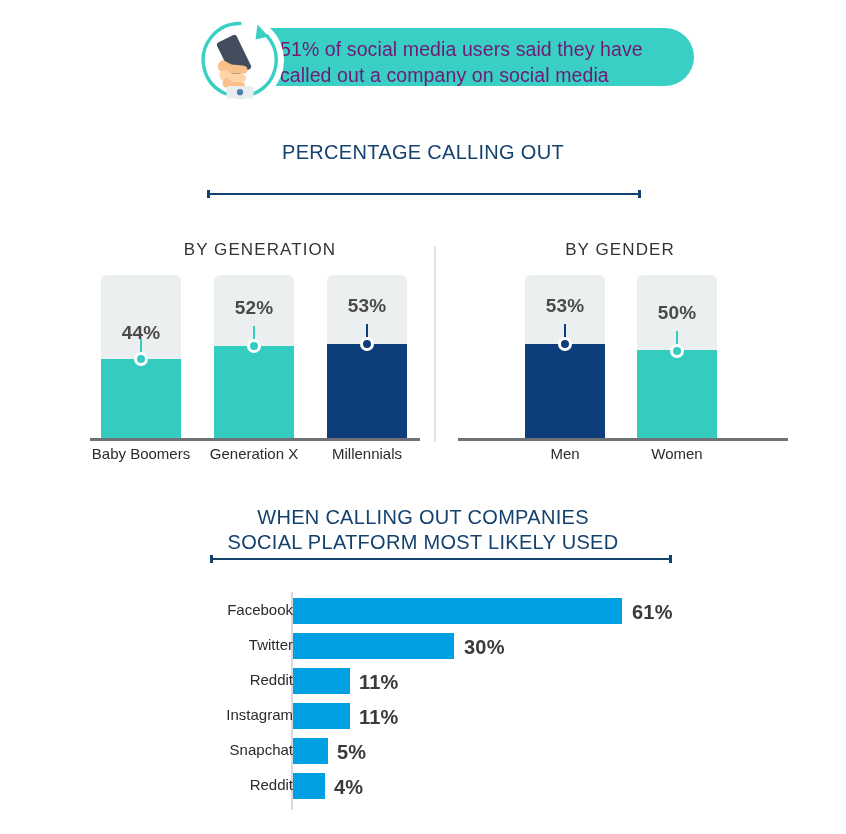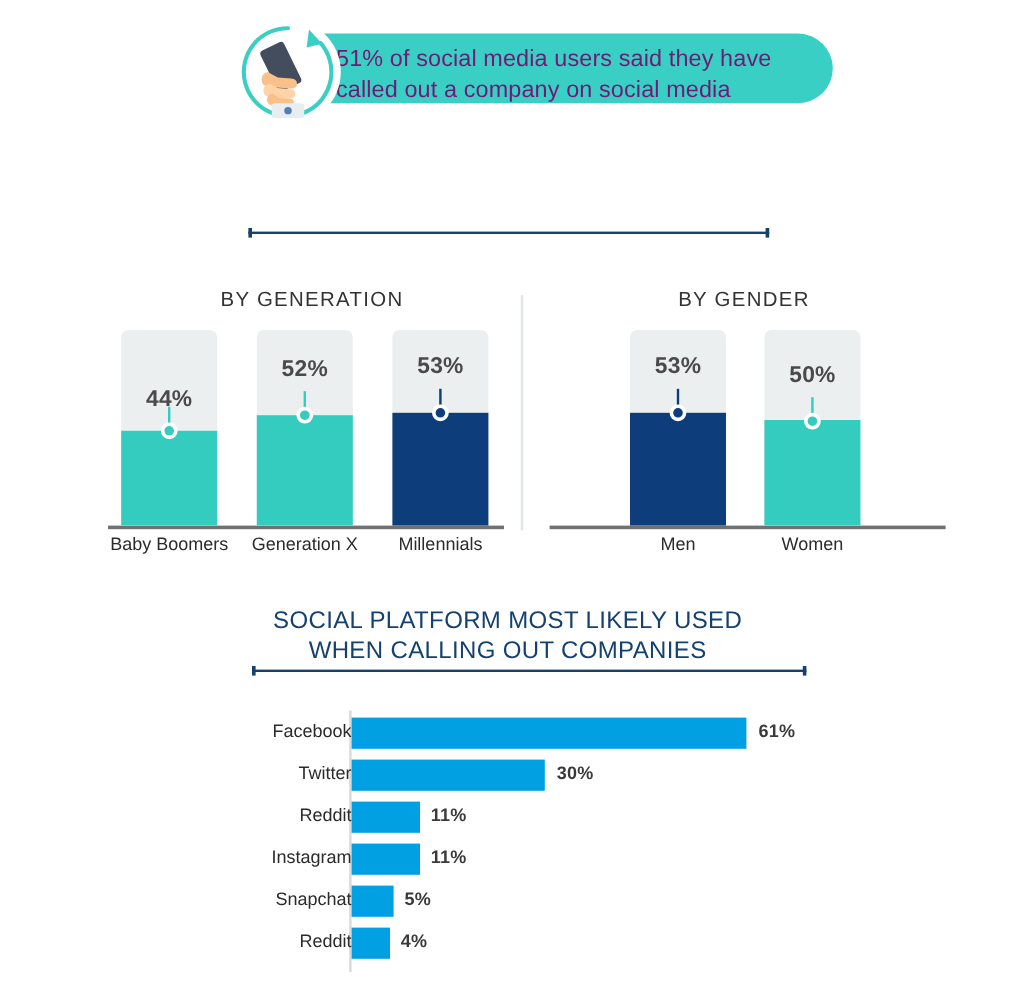--- a/index.html
+++ b/index.html
@@ -68,21 +68,21 @@
 
   
   .haxis{position:absolute;width:2px;background:#D7DADC;}
   .hrow{position:absolute;height:26px;}
   .hrow .hlabel{
     position:absolute;right:100%;top:3px;width:150px;
     text-align:right;font-size:15px;color:#2B2B2B;white-space:nowrap;
   }
   .hrow .hbar{position:absolute;left:0;top:0;height:26px;background:#00A0E3;}
   .hrow .hval{
-    position:absolute;top:3px;font-size:15px;font-weight:700;
+    position:absolute;top:3px;font-size:20px;font-weight:700;
     color:#3A3A3A;white-space:nowrap;letter-spacing:.2px;
   }
 </style>
 </head>
 <body>
 
 <div class="stage">
 
   <div class="banner">
     <div class="banner-pill"></div>
@@ -104,20 +104,21 @@
         <path d="M29 53.5 q-5.5 1 -5.5 6 q0 5 6 5.6 l15 1 q5.6 .4 5.6 -4 q0 -3.6 -4.8 -4 l-10 -.8 Z" fill="#FFD3A6"></path>
         <path d="M31 62 q-4.5 1 -4.5 5.2 q0 4.4 5.2 4.8 l12.5 .9 q4.8 .3 4.8 -3.4 q0 -3.1 -4.2 -3.4 l-8.6 -.7 Z" fill="#F9C08A"></path>
 
         <rect x="30.5" y="70" width="27" height="12.5" rx="2.5" fill="#E8EDF2"></rect>
         <circle cx="44" cy="76.2" r="3.1" fill="#4F7FB5"></circle>
       </svg>
     </div>
   </div>
 
   <div class="sec-title" style="left:183px;top:140px;width:480px;">
+    <div>PERCENTAGE CALLING OUT</div>
   </div>
   <div class="rule" style="left:207px;top:190px;width:434px;">
     <div class="line"></div>
     <div class="cap l"></div>
     <div class="cap r"></div>
   </div>
 
   <div class="panel-label" style="left:105px;top:240px;width:310px;">BY GENERATION</div>
   <div class="panel-label" style="left:470px;top:240px;width:300px;">BY GENDER</div>
 
@@ -166,22 +167,22 @@
   <div class="vbar" style="left:637px;top:275px;height:163px;">
     <div class="track" style="height:163px;"></div>
     <div class="fill" style="height:88px;background:#33CCBE;"></div>
     <div class="stem" style="left:39px;top:56px;height:16px;background:#33CCBE;"></div>
     <div class="dot" style="left:33px;top:69px;background:#33CCBE;"></div>
     <div class="val" style="left:0;top:27px;">50%</div>
     <div class="cat" style="left:-30px;top:170px;">Women</div>
   </div>
 
   <div class="sec-title" style="left:183px;top:505px;width:480px;">
+    <div>WHEN CALLING OUT COMPANIES</div>
     <div>SOCIAL PLATFORM MOST LIKELY USED</div>
-    <div>WHEN CALLING OUT COMPANIES</div>
   </div>
   <div class="rule" style="left:210px;top:555px;width:462px;">
     <div class="line"></div>
     <div class="cap l"></div>
     <div class="cap r"></div>
   </div>
 
   <div class="haxis" style="left:291px;top:592px;height:218px;"></div>
 
   <div class="hrow" style="left:293px;top:598px;width:500px;">

